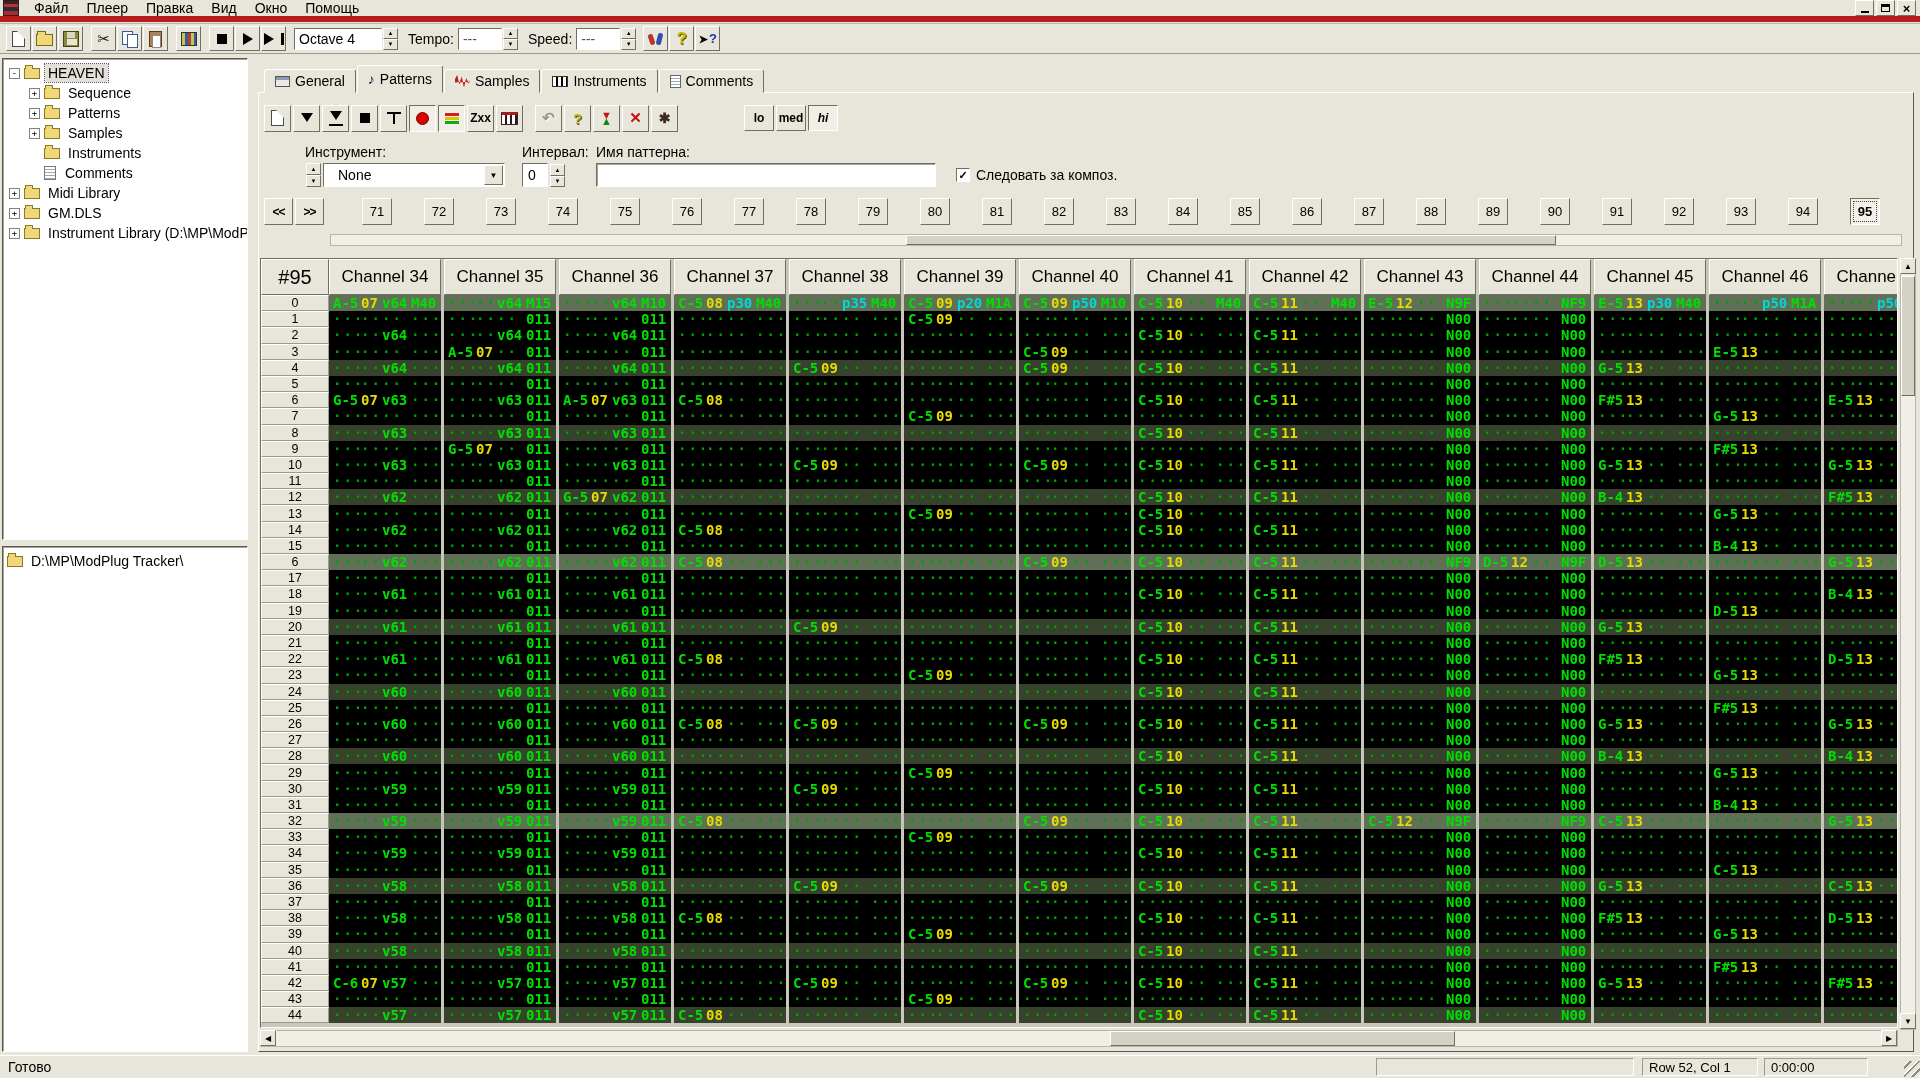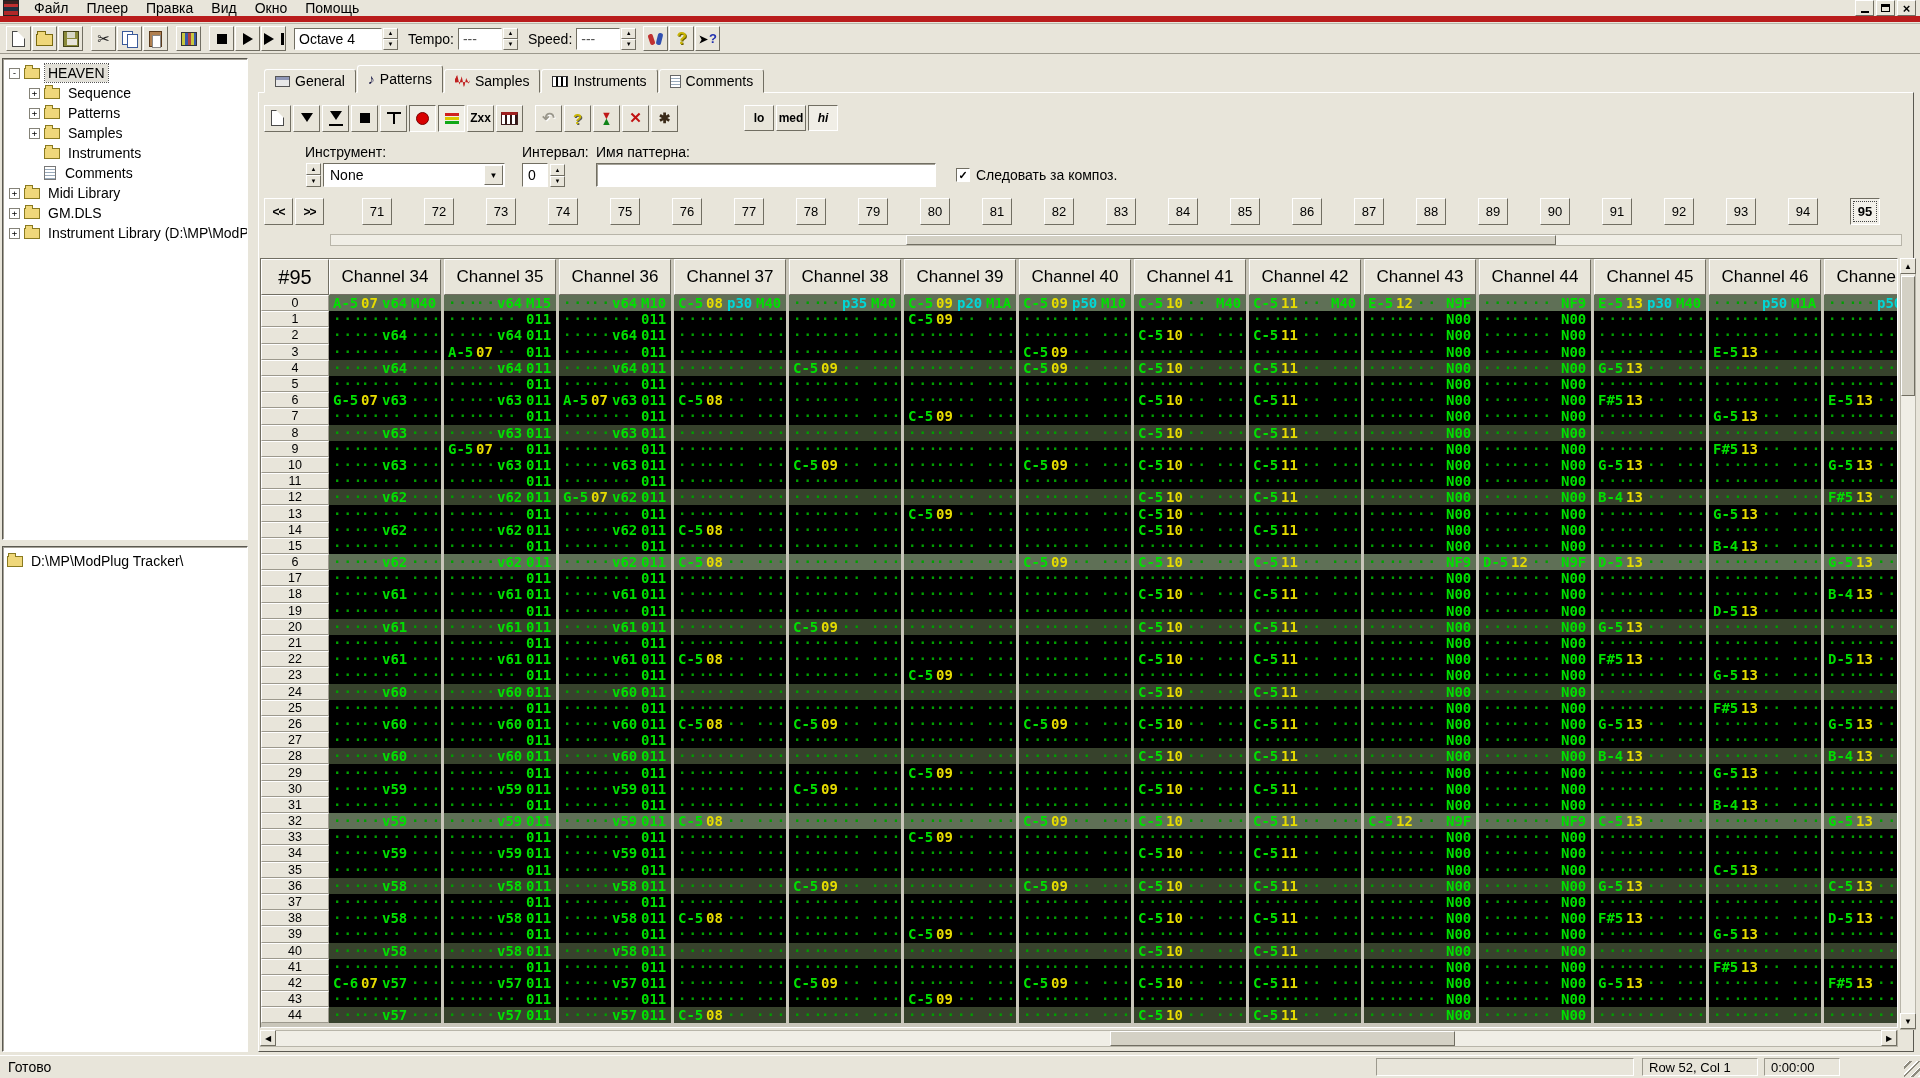--- a/index.html
+++ b/index.html
@@ -106,21 +106,21 @@
   .p-updown { display:flex; flex-direction:column; line-height:0.55; font-size:11px; }
   .p-updown .u { color:#C01818; } .p-updown .d { color:#108418; }
   .p-x { color:#C01010; font-size:15px; font-weight:bold; }
   .p-sun { color:#3A2A18; font-size:14px; }
   .pt-txt { width:30px; height:26px; font-size:12px; }
 
   
   .fld-label { position:absolute; top:144px; }
   #inst-spin { position:absolute; left:305px; top:163px; }
   #inst-combo { position:absolute; left:323px; top:163px; width:182px; height:24px; background:#FFF; display:flex; align-items:center; }
-  #inst-combo .val { flex:1; padding-left:6px; }
+  #inst-combo .val { flex:1; padding-left:14px; }
   .combo-arrow { width:19px; height:20px; margin:1px; background:#E8E5DA; border:1px solid; border-color:#FFF #716E62 #716E62 #FFF; display:flex; align-items:center; justify-content:center; font-size:8px; }
   #interval-box { position:absolute; left:522px; top:163px; width:26px; height:24px; background:#FFF; display:flex; align-items:center; padding-left:5px; }
   #interval-spin { position:absolute; left:549px; top:164px; }
   #pname-input { position:absolute; left:596px; top:163px; width:340px; height:24px; background:#FFF; border:1px solid; border-color:#716E62 #FFF #FFF #716E62; box-shadow:inset 1px 1px 0 #A5A298; font-family:"Liberation Sans",sans-serif; font-size:14px; padding:0 4px; }
   #follow-chk { position:absolute; left:956px; top:167px; display:flex; align-items:center; }
   .chk-box { width:14px; height:14px; background:#FFF; display:flex; align-items:center; justify-content:center; font-size:11px; font-weight:bold; margin-right:6px; }
 
   
   #pat-nav { position:absolute; left:264px; top:198px; height:28px; display:flex; }
   .nav-btn { width:29px; height:27px; margin-right:2px; background:#E8E5DA; border:1px solid; border-color:#FFF #716E62 #716E62 #FFF; display:flex; align-items:center; justify-content:center; font-weight:bold; font-size:12px; letter-spacing:-1px; }
@@ -155,21 +155,21 @@
   #vsb-thumb { position:absolute; left:1901px; top:276px; width:14px; height:120px; background:#D4D1C5; border:1px solid; border-color:#FFF #716E62 #716E62 #FFF; }
   #hsb { position:absolute; left:260px; top:1030px; width:1638px; height:17px; background:#F0EEE6; border:1px solid #B8B5A9; }
   #hsb-thumb { position:absolute; left:1110px; top:1031px; width:345px; height:15px; background:#D4D1C5; border:1px solid; border-color:#FFF #716E62 #716E62 #FFF; }
 
   
   #statusbar { position:absolute; left:0; top:1055px; width:1920px; height:23px; border-top:1px solid #FFF; display:flex; align-items:center; }
   #status-ready { margin-left:8px; }
   .st-panel { height:18px; border:1px solid; border-color:#9C998D #FFF #FFF #9C998D; display:flex; align-items:center; padding:0 6px; font-size:13px; }
   #st-spacer { position:absolute; left:1376px; width:258px; }
   #st-rowcol { position:absolute; left:1642px; width:116px; }
-  #st-time   { position:absolute; left:1764px; width:76px; }
+  #st-time   { position:absolute; left:1764px; width:104px; }
   #st-grip { position:absolute; right:0; bottom:1px; width:16px; height:16px;
     background:repeating-linear-gradient(135deg,transparent 0 3px,#FFF 3px 4px,#8E8B7E 4px 6px); }
 </style>
 </head>
 <body>
 
 <div id="menubar">
   <div id="appicon"></div>
   <div id="menu-items" style="display: flex;">
       <div class="menu-item">Файл</div>

